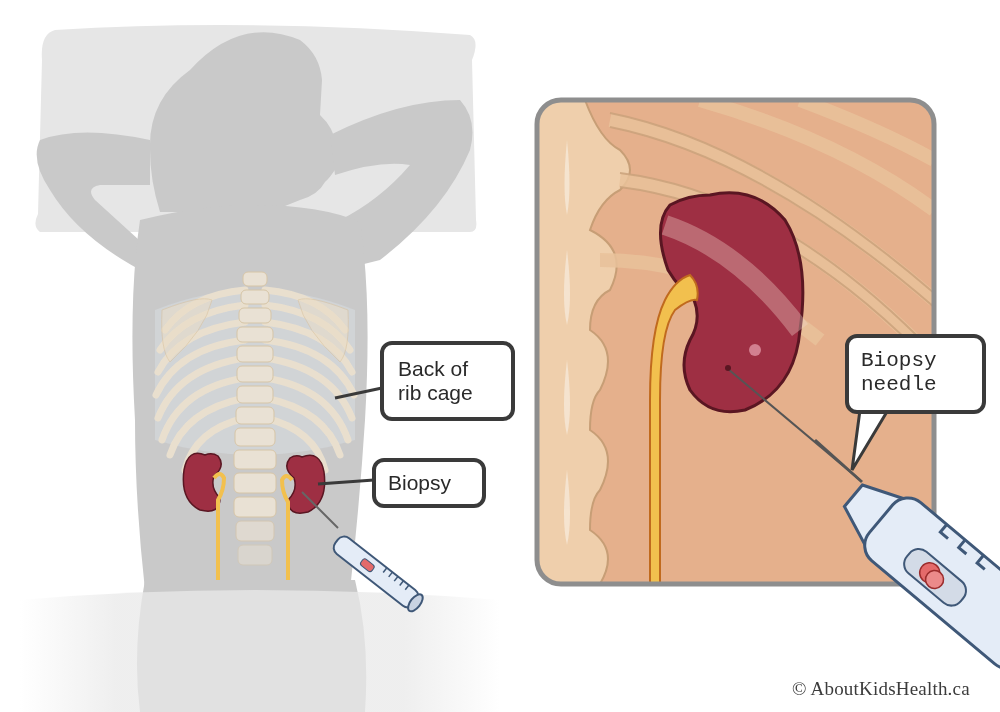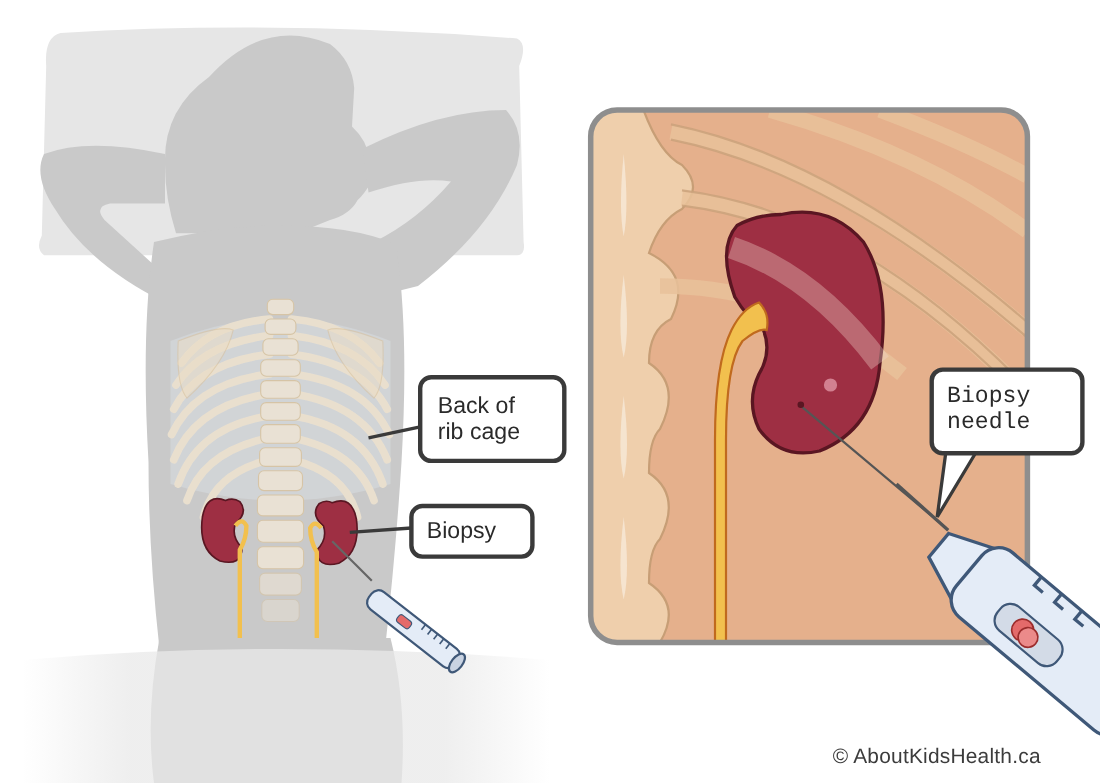--- a/index.html
+++ b/index.html
@@ -10,22 +10,22 @@
       position: absolute; background: #ffffff; border: 4px solid #3a3a3a;
       border-radius: 12px; color: #2a2a2a; font-size: 21px; line-height: 24px;
       padding: 6px 10px; box-sizing: border-box;
       font-family: "Liberation Sans", "DejaVu Sans", sans-serif;
     }
     .callout span { display: block; }
     #callout-ribcage { left: 380px; top: 341px; width: 135px; height: 80px; padding-top: 12px; padding-left: 14px; }
     #callout-kidney  { left: 372px; top: 458px; width: 114px; height: 50px; padding-top: 9px; padding-left: 12px; }
     #callout-needle  { left: 845px; top: 334px; width: 141px; height: 80px; padding-top: 11px; padding-left: 12px; font-family: Liberation Mono, monospace; }
     .copyright {
-      position: absolute; left: 757px; top: 678px; font-size: 19px; color: #3c3c3c;
-      font-family: Liberation Sans, sans-serif; letter-spacing: 0.2px;
+      position: absolute; left: 792px; top: 678px; font-size: 19px; color: #3c3c3c;
+      font-family: Liberation Serif, serif; letter-spacing: 0.2px;
     }
   </style>
 </head>
 <body>
 
 <svg class="layer" viewBox="0 0 1000 712" xmlns="http://www.w3.org/2000/svg">
   <defs>
     <linearGradient id="sheetFade" x1="0" y1="0" x2="1" y2="0">
       <stop offset="0" stop-color="#ffffff"></stop>
       <stop offset="0.2" stop-color="#e9e9e9"></stop>

